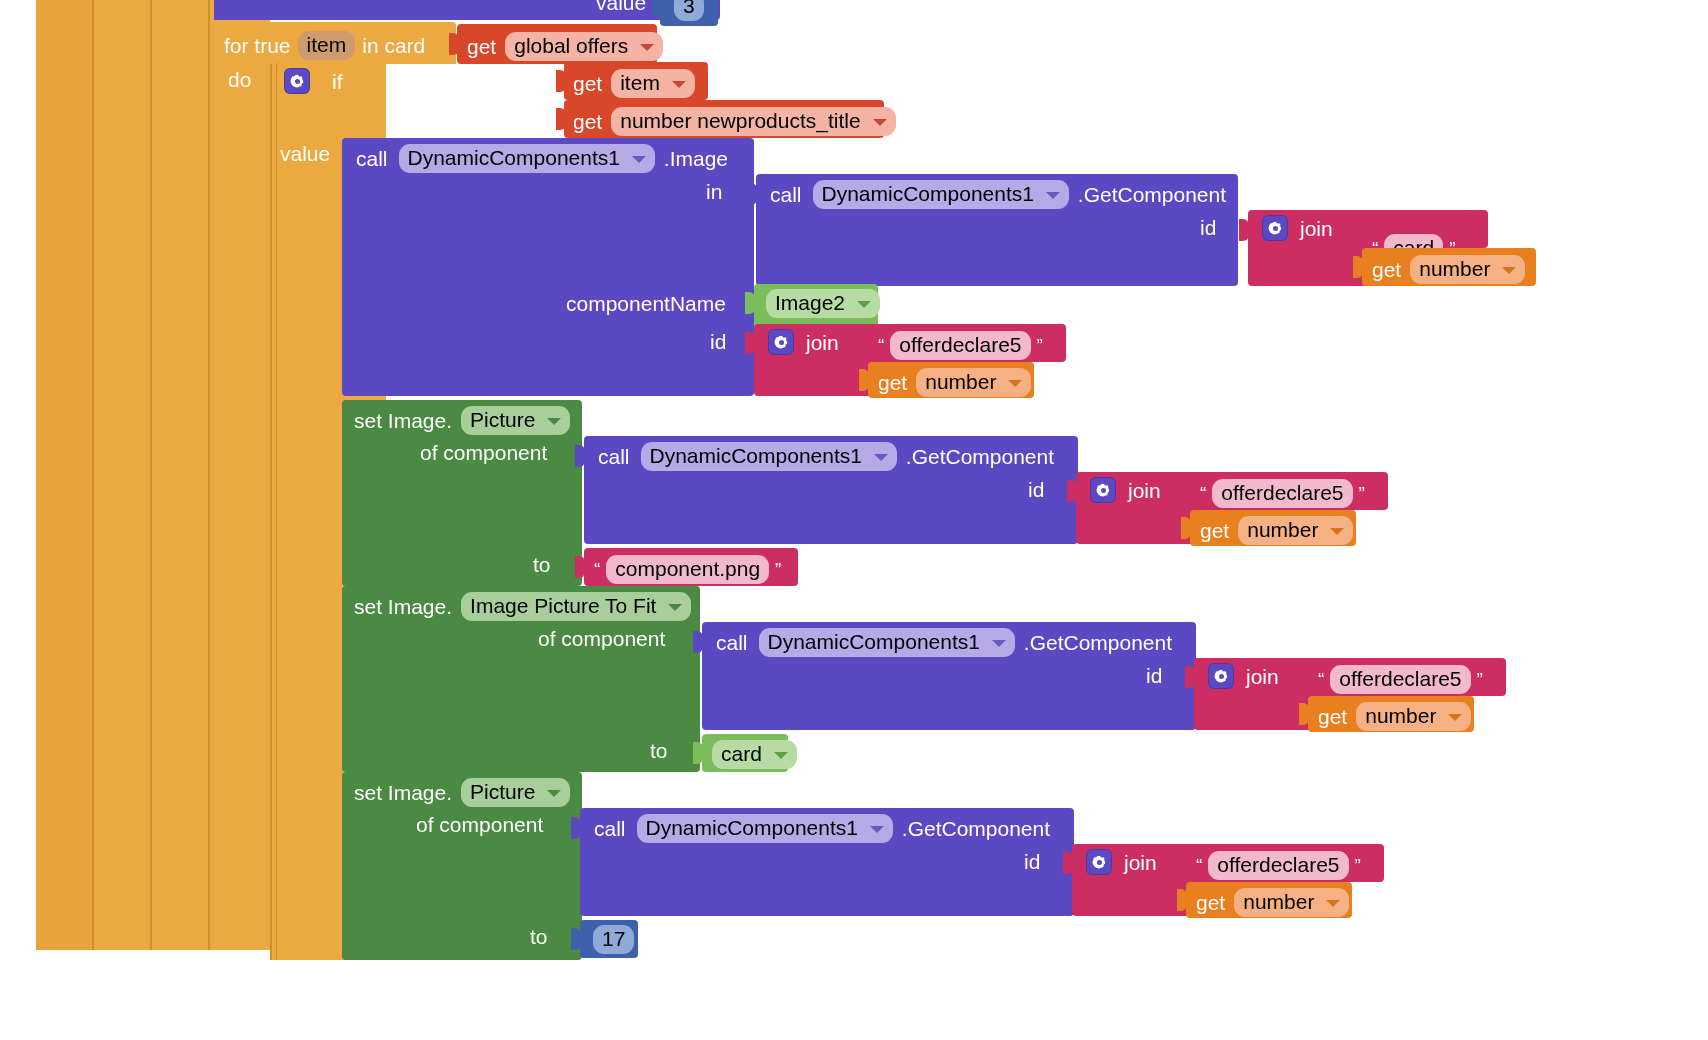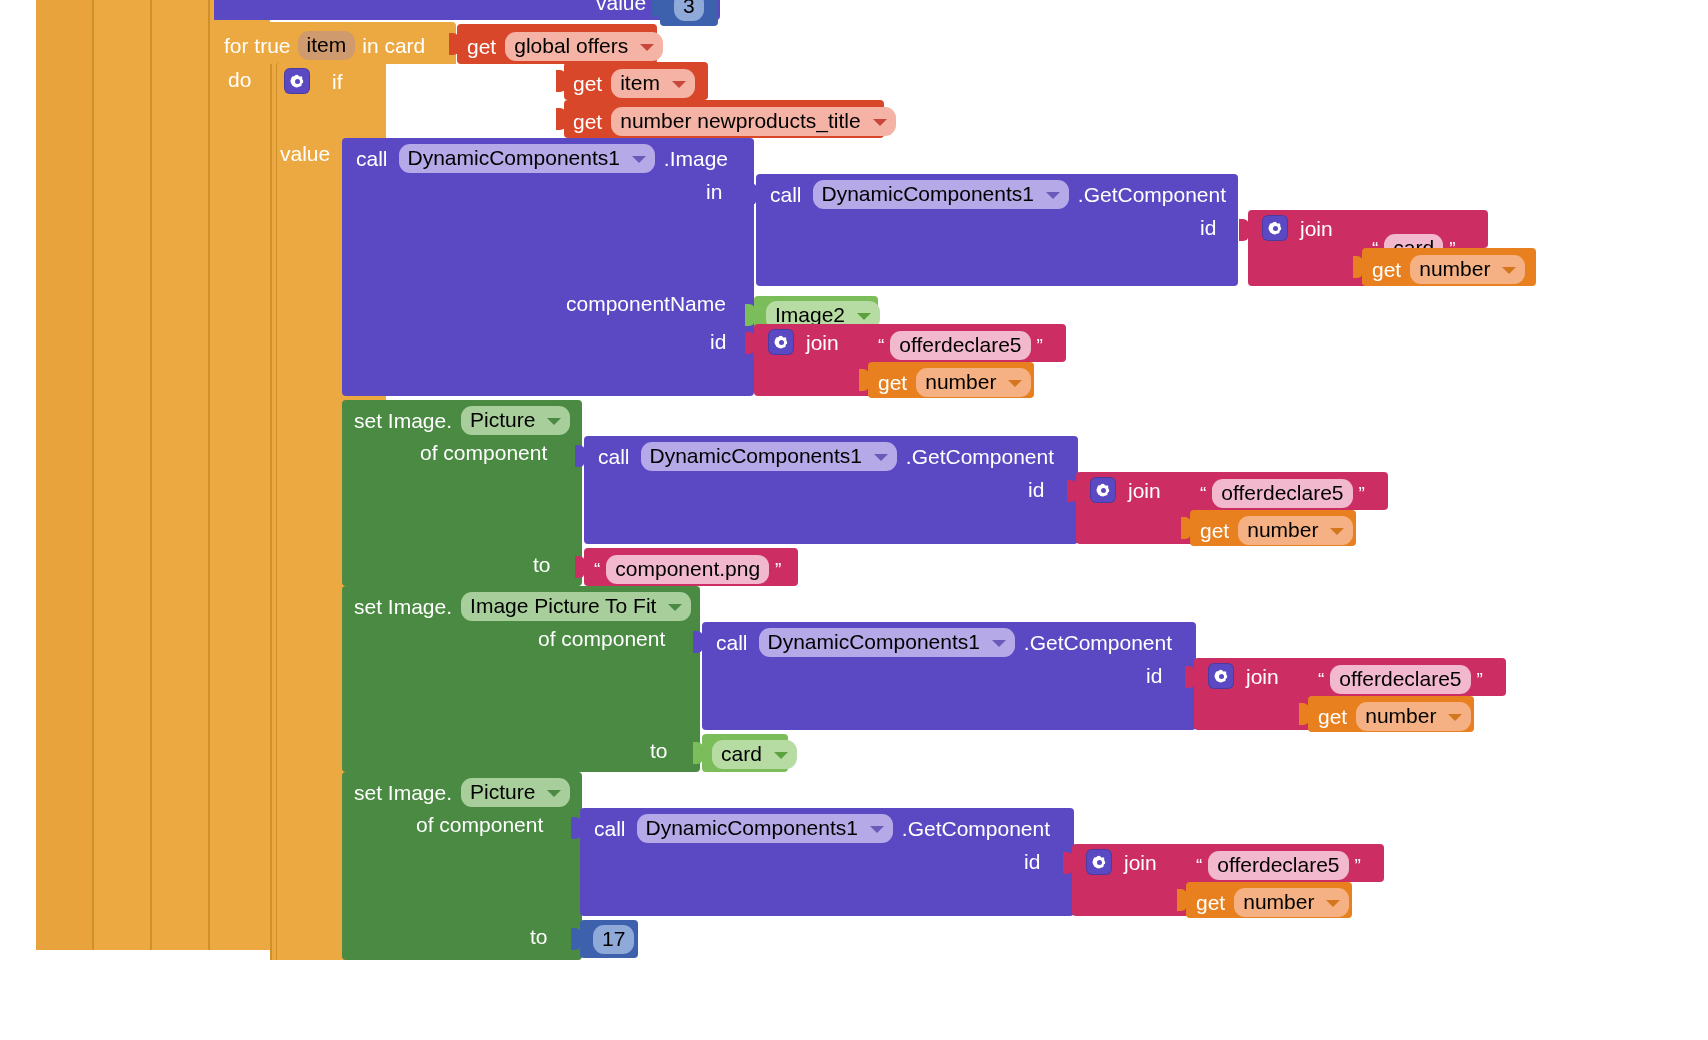--- a/index.html
+++ b/index.html
@@ -194,21 +194,21 @@
     <div class="plug" style="left:-9px;top:8px;background:#e8801f;"></div>
     <div class="row" style="left:10px;top:7px;">
       <span class="lbl">get</span>
       <span class="field" style="background:#f5b183;margin-left:9px;">
         <span>number</span>
         <span class="caret" style="border-top:7px solid #d4761c;"></span>
       </span>
     </div>
   </div>
 
-  <div class="blk" style="left:754px;top:296px;width:124px;height:48px;background:#7bbd5a;text-align:right;">
+  <div class="blk" style="left:754px;top:284px;width:124px;height:48px;background:#7bbd5a;text-align:right;">
     <div class="plug" style="left:-9px;top:8px;background:#7bbd5a;"></div>
     <span class="field" style="background:#b6dca3;position:absolute;left:12px;top:5px;">
       <span>Image2</span>
       <span class="caret" style="border-top:7px solid #5ba23f;"></span>
     </span>
   </div>
 
   <div class="blk" style="left:754px;top:324px;width:128px;height:72px;background:#cc2e63;">
     <div class="plug" style="left:-9px;top:8px;background:#cc2e63;"></div>
   </div>

